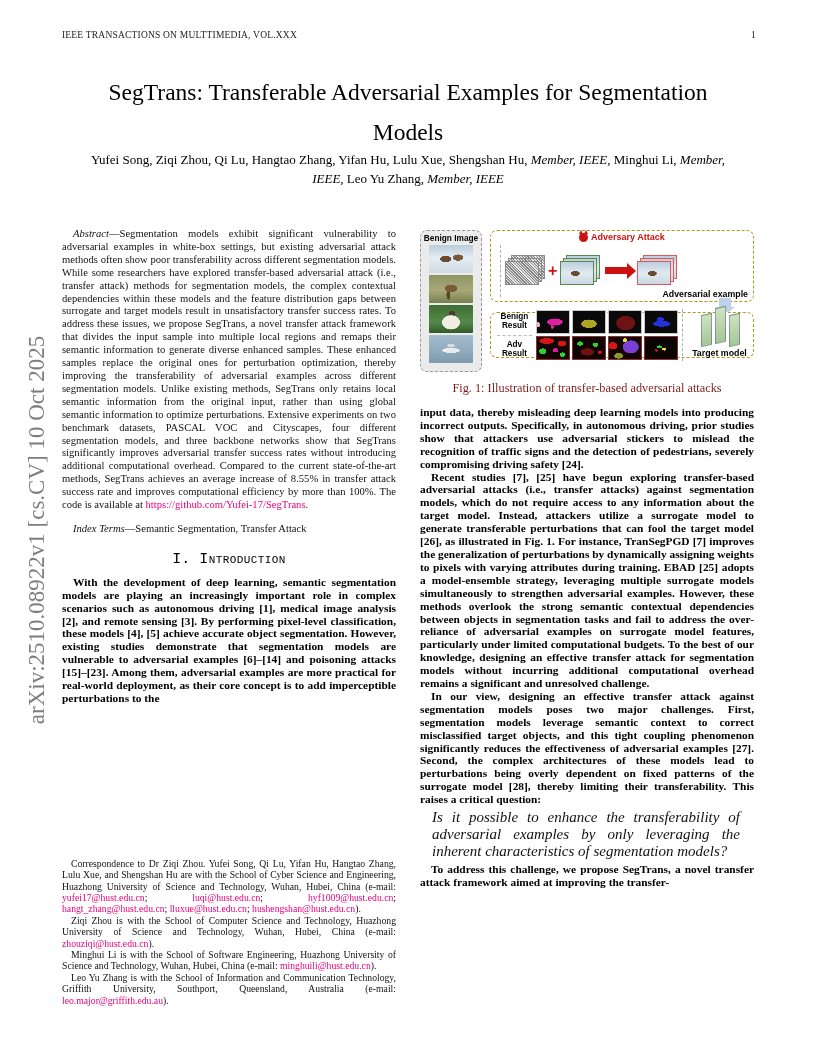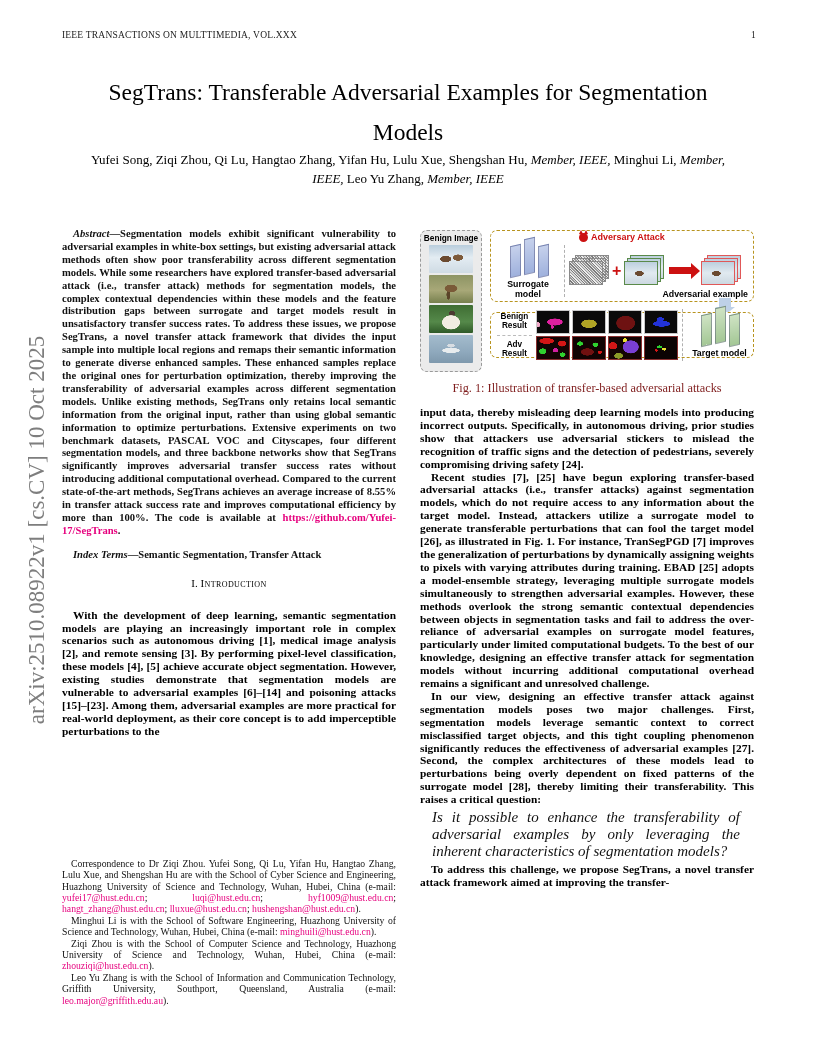--- a/index.html
+++ b/index.html
@@ -30,29 +30,29 @@
     text-align:center; font-size:13px; line-height:19px; color:#000;
   }
   .authors .it { font-style:italic; }
   
   .cols {
     position:absolute; top:228px; left:62px; width:692px; height:800px;
     display:flex; gap:24px;
   }
   .col { position:relative; width:334px; }
   .abs, .idx {
-    font-size:10.6px; font-weight:bold; line-height:12.9px;
+    font-size:10.6px; font-weight:normal; line-height:12.9px;
     text-align:justify; margin:0;
   }
   .abs { text-indent:11px; }
   .idx { margin-top:11px; text-indent:11px; }
   .lbl-it { font-style:italic; }
   .link { color:#e6007e; text-decoration:none; cursor:pointer; }
   .sec-head {
-    text-align:center; font-size:11px; margin:15px 0 20px 0; color:#000;
+    text-align:center; font-size:15px; margin:15px 0 8px 0; color:#000;font-family:Liberation Mono, monospace;
   }
   .sec-head .sc { font-variant:small-caps; letter-spacing:.4px; }
   .body {
     font-size:11.4px; line-height:12.9px; text-align:justify; margin:0; color:#000;font-weight:bold;
   }
   .body.ind { text-indent:11px; }
   .body + .body { margin-top:0; }
   .quote {
     font-size:15px; line-height:17px; font-style:italic;
     margin:3px 14px 3px 12px; text-align:justify;
@@ -204,22 +204,22 @@
 
       <div class="sec-head">
         <span>I.</span>
         <span class="sc">Introduction</span>
       </div>
 
       <p class="body ind">With the development of deep learning, semantic segmentation models are playing an increasingly important role in complex scenarios such as autonomous driving [1], medical image analysis [2], and remote sensing [3]. By performing pixel-level classification, these models [4], [5] achieve accurate object segmentation. However, existing studies demonstrate that segmentation models are vulnerable to adversarial examples [6]–[14] and poisoning attacks [15]–[23]. Among them, adversarial examples are more practical for real-world deployment, as their core concept is to add imperceptible perturbations to the</p>
 
       <div class="footnotes">
         <p><span>Correspondence to Dr Ziqi Zhou. Yufei Song, Qi Lu, Yifan Hu, Hangtao Zhang, Lulu Xue, and Shengshan Hu are with the School of Cyber Science and Engineering, Huazhong University of Science and Technology, Wuhan, Hubei, China (e-mail: </span><a class="link">yufei17@hust.edu.cn</a><span>; </span><a class="link">luqi@hust.edu.cn</a><span>; </span><a class="link">hyf1009@hust.edu.cn</a><span>; </span><a class="link">hangt_zhang@hust.edu.cn</a><span>; </span><a class="link">lluxue@hust.edu.cn</a><span>; </span><a class="link">hushengshan@hust.edu.cn</a><span>).</span></p>
+        <p><span>Ziqi Zhou is with the School of Computer Science and Technology, Huazhong University of Science and Technology, Wuhan, Hubei, China (e-mail: </span><a class="link">zhouziqi@hust.edu.cn</a><span>).</span></p>
         <p><span>Minghui Li is with the School of Software Engineering, Huazhong University of Science and Technology, Wuhan, Hubei, China (e-mail: </span><a class="link">minghuili@hust.edu.cn</a><span>).</span></p>
-        <p><span>Ziqi Zhou is with the School of Computer Science and Technology, Huazhong University of Science and Technology, Wuhan, Hubei, China (e-mail: </span><a class="link">zhouziqi@hust.edu.cn</a><span>).</span></p>
         <p><span>Leo Yu Zhang is with the School of Information and Communication Technology, Griffith University, Southport, Queensland, Australia (e-mail: </span><a class="link">leo.major@griffith.edu.au</a><span>).</span></p>
       </div>
     </div>
 
     <div class="col">
 
       <div class="fig">
         <div class="benign-panel">
           <div class="fig-label">Benign Image</div>
           <div class="bphoto ph-horses"></div>
@@ -227,28 +227,20 @@
           <div class="bphoto ph-cat"></div>
           <div class="bphoto ph-boat"></div>
         </div>
 
         <div class="gold-box box-top">
           <div class="attack-tag">
             <span class="devil"></span>
             <span class="fig-label">Adversary Attack</span>
           </div>
           <div class="top-row">
-            <div class="surr-wrap">
-              <div class="slabs">
-                <div class="slab blue s1"></div>
-                <div class="slab blue s2"></div>
-                <div class="slab blue s3"></div>
-              </div>
-              <div class="fig-label">Surrogate model</div>
-            </div>
             <div class="vdiv"></div>
             <div class="stack noise">
               <div class="card c1"></div>
               <div class="card c2"></div>
               <div class="card c3"></div>
             </div>
             <span class="plus">+</span>
             <div class="stack greenst">
               <div class="card c1"></div>
               <div class="card c2"></div>

